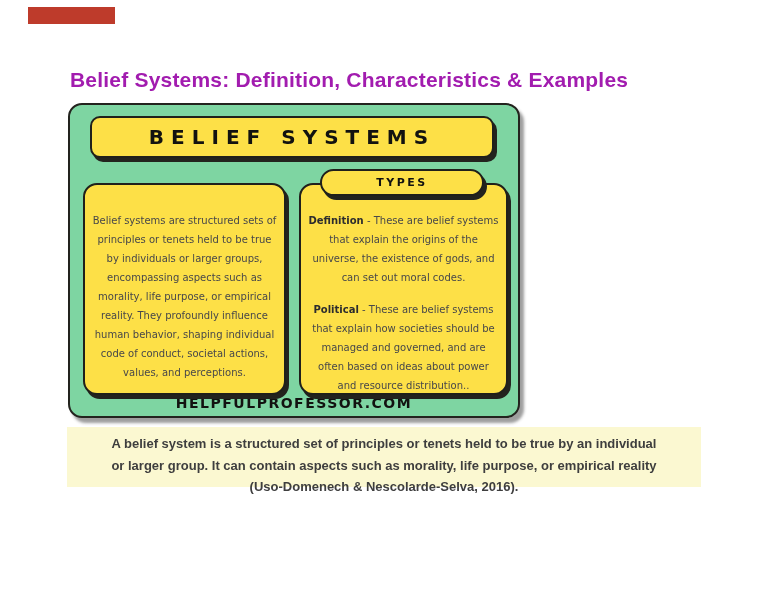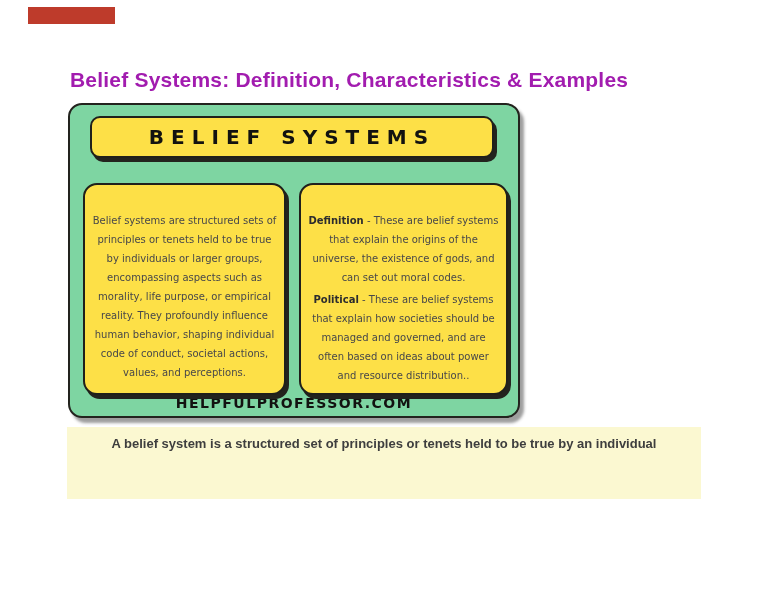--- a/index.html
+++ b/index.html
@@ -91,39 +91,39 @@
   .panel-types      { left: 229px; width: 209px; }
 
   .panel-inner {
     padding: 26px 7px 6px 7px;
     font-family: "DejaVu Sans", sans-serif;
     font-size: 10px;
     line-height: 19px;
     color: #47474a;
     text-align: center;
   }
-  .panel-inner p + p { margin-top: 3px; }
+  .panel-inner p + p { margin-top: 13px; }
   .panel-inner b { color: #2c2c2e; }
 
   .card-footer {
     position: absolute;
     left: 0; right: 0; bottom: 5px;
     text-align: center;
     font-family: "DejaVu Sans", sans-serif;
     font-weight: bold;
     font-size: 14px;
     letter-spacing: 1.5px;
     color: #121210;
   }
 
   
   .quote-block {
     position: absolute;
     left: 67px; top: 427px;
-    width: 634px; height: 72px;
+    width: 634px; height: 60px;
     background: #fbf8d1;
     padding-top: 6px;
     text-align: center;
   }
   .quote-line {
     font-weight: bold;
     font-size: 13px;
     line-height: 21.5px;
     color: #3e3e3e;
     white-space: nowrap;
@@ -138,35 +138,40 @@
 
   <h1 class="page-title">Belief Systems: Definition, Characteristics &amp; Examples</h1>
 
   <div class="card">
 
     <div class="cream-box header-box">
       <span class="header-text">BELIEF SYSTEMS</span>
     </div>
 
 
+    <div class="cream-box badge badge-types">
+      <span class="badge-label">TYPES</span>
+    </div>
 
     <div class="cream-box panel panel-definition">
       <div class="panel-inner">
         <p>Belief systems are structured sets of principles or tenets held to be true by individuals or larger groups, encompassing aspects such as morality, life purpose, or empirical reality. They profoundly influence human behavior, shaping individual code of conduct, societal actions, values, and perceptions.</p>
       </div>
     </div>
 
     <div class="cream-box panel panel-types">
       <div class="panel-inner">
         <p><b>Definition</b><span> - These are belief systems that explain the origins of the universe, the existence of gods, and can set out moral codes.</span></p>
         <p><b>Political</b><span> - These are belief systems that explain how societies should be managed and governed, and are often based on ideas about power and resource distribution..</span></p>
       </div>
     </div>
 
     <div class="card-footer">HELPFULPROFESSOR.COM</div>
 
   </div>
 
   <div class="quote-block">
     <div class="quote-line">A belief system is a structured set of principles or tenets held to be true by an individual</div>
+    <div class="quote-line">or larger group. It can contain aspects such as morality, life purpose, or empirical reality</div>
+    <div class="quote-line">(Uso-Domenech &amp; Nescolarde-Selva, 2016).</div>
   </div>
 
 </div>
 
 </body></html>

